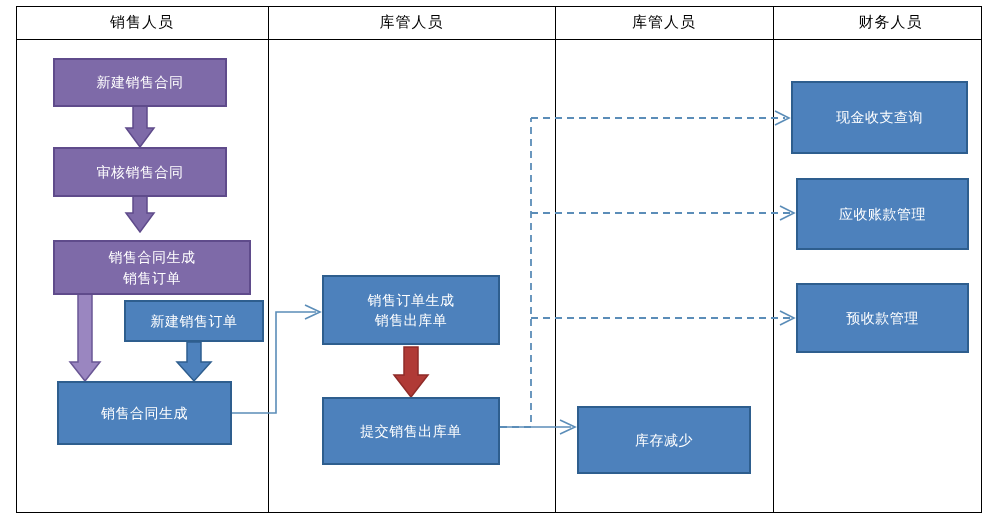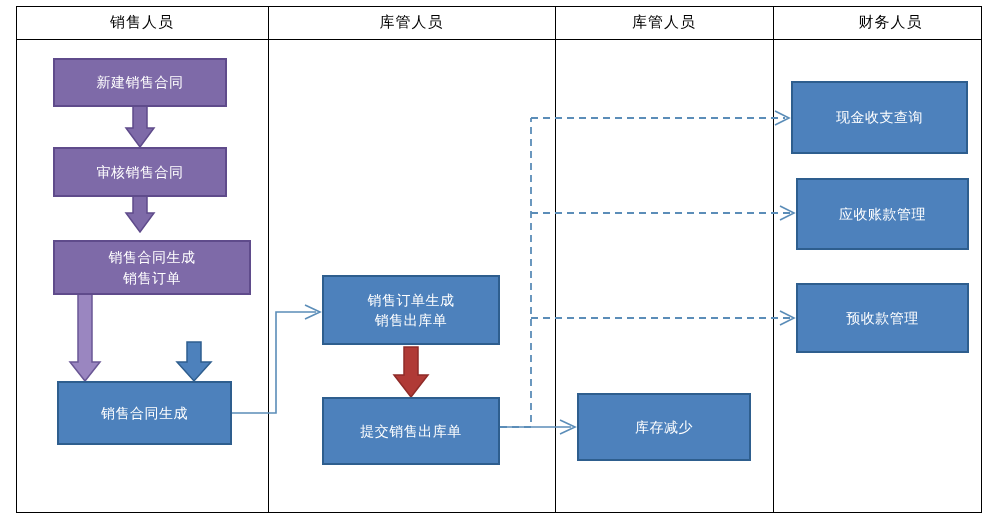--- a/index.html
+++ b/index.html
@@ -106,35 +106,38 @@
 
   <div class="node purple" style="left:53px;top:147px;width:174px;height:50px;">
     <span>审核销售合同</span>
   </div>
 
   <div class="node purple" style="left:53px;top:240px;width:198px;height:55px;">
     <span>销售合同生成
 销售订单</span>
   </div>
 
+  <div class="node blue" style="left:124px;top:300px;width:140px;height:42px;">
+    <span>新建销售订单</span>
+  </div>
 
   <div class="node blue" style="left:57px;top:381px;width:175px;height:64px;">
     <span>销售合同生成</span>
   </div>
 
   <div class="node blue" style="left:322px;top:275px;width:178px;height:70px;">
     <span>销售订单生成
 销售出库单</span>
   </div>
 
   <div class="node blue" style="left:322px;top:397px;width:178px;height:68px;">
     <span>提交销售出库单</span>
   </div>
 
-  <div class="node blue" style="left:577px;top:393px;width:174px;height:68px;">
+  <div class="node blue" style="left:577px;top:406px;width:174px;height:68px;">
     <span>库存减少</span>
   </div>
 
   <div class="node blue" style="left:791px;top:81px;width:177px;height:73px;">
     <span>现金收支查询</span>
   </div>
 
   <div class="node blue" style="left:796px;top:178px;width:173px;height:72px;">
     <span>应收账款管理</span>
   </div>

